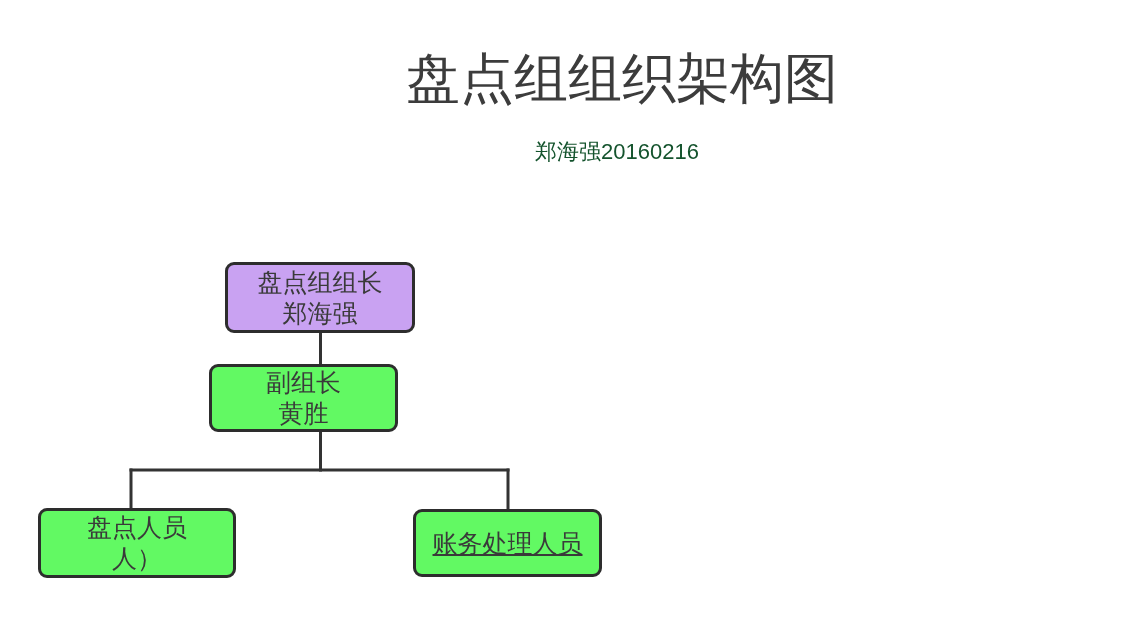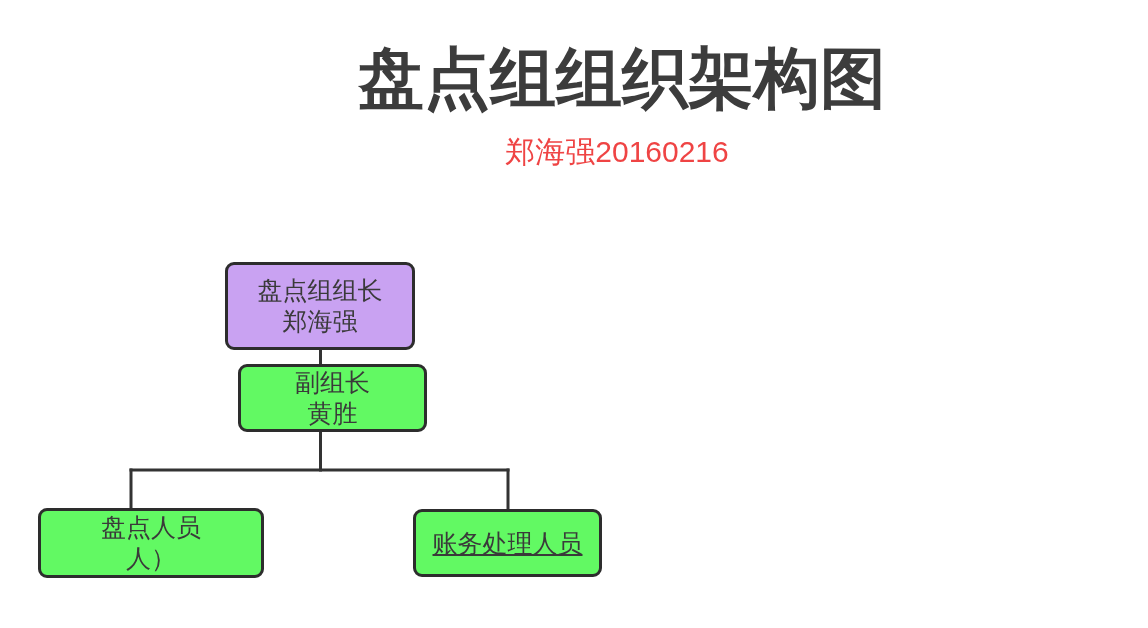--- a/index.html
+++ b/index.html
@@ -14,34 +14,34 @@
     height: 628px;
     background: #ffffff;
     overflow: hidden;
   }
   .page-title {
     position: absolute;
     top: 50px;
     left: 622px;
     transform: translateX(-50%);
     margin: 0;
-    font-size: 66px;
+    font-size: 54px;
     line-height: 56px;
-    font-weight: 700;
+    font-weight: 400;
     color: #3c3c3c;
     white-space: nowrap;
   }
   .page-subtitle {
     position: absolute;
     top: 138px;
     left: 617px;
     transform: translateX(-50%);
-    font-size: 30px;
+    font-size: 22px;
     line-height: 28px;
-    color: #ef4444;
+    color: #14532d;
     white-space: nowrap;
   }
   .connectors {
     position: absolute;
     top: 0;
     left: 0;
     z-index: 1;
   }
   .node {
     position: absolute;
@@ -60,23 +60,23 @@
     overflow: visible;
   }
   .node span {
     display: block;
     white-space: nowrap;
     flex: none;
   }
   .node-leader { background: #c9a2f2; }
   .node-green  { background: #62f963; }
 
-  #node-leader     { left: 225px; top: 262px; width: 190px; height: 88px; }
-  #node-deputy     { left: 238px; top: 364px; width: 189px; height: 68px; }
-  #node-inventory  { left: 38px;  top: 508px; width: 226px; height: 70px; }
+  #node-leader     { left: 225px; top: 262px; width: 190px; height: 71px; }
+  #node-deputy     { left: 209px; top: 364px; width: 189px; height: 68px; }
+  #node-inventory  { left: 38px;  top: 508px; width: 198px; height: 70px; }
   #node-accounting { left: 413px; top: 509px; width: 189px; height: 68px; text-decoration: underline; }
 </style>
 </head>
 <body>
 
 <div class="stage">
 
   <h1 class="page-title">盘点组组织架构图</h1>
 
   <div class="page-subtitle">郑海强20160216</div>

